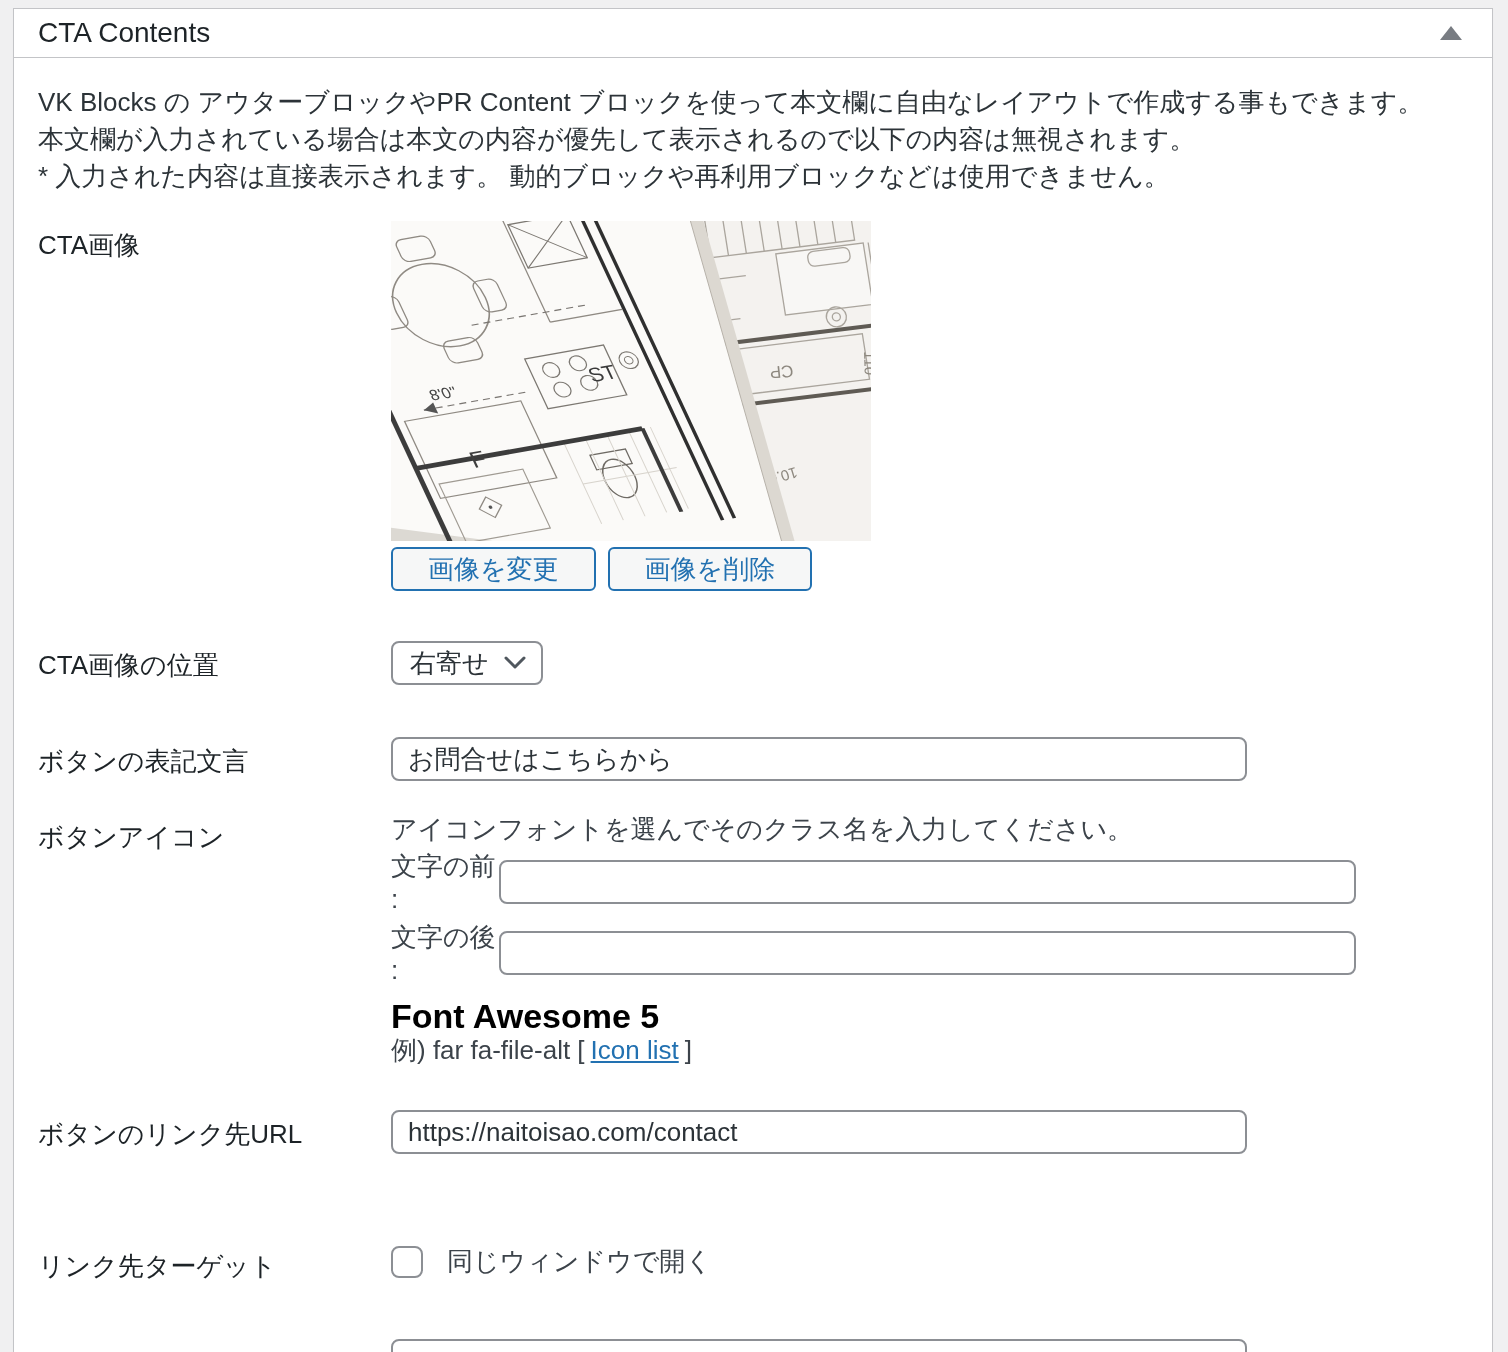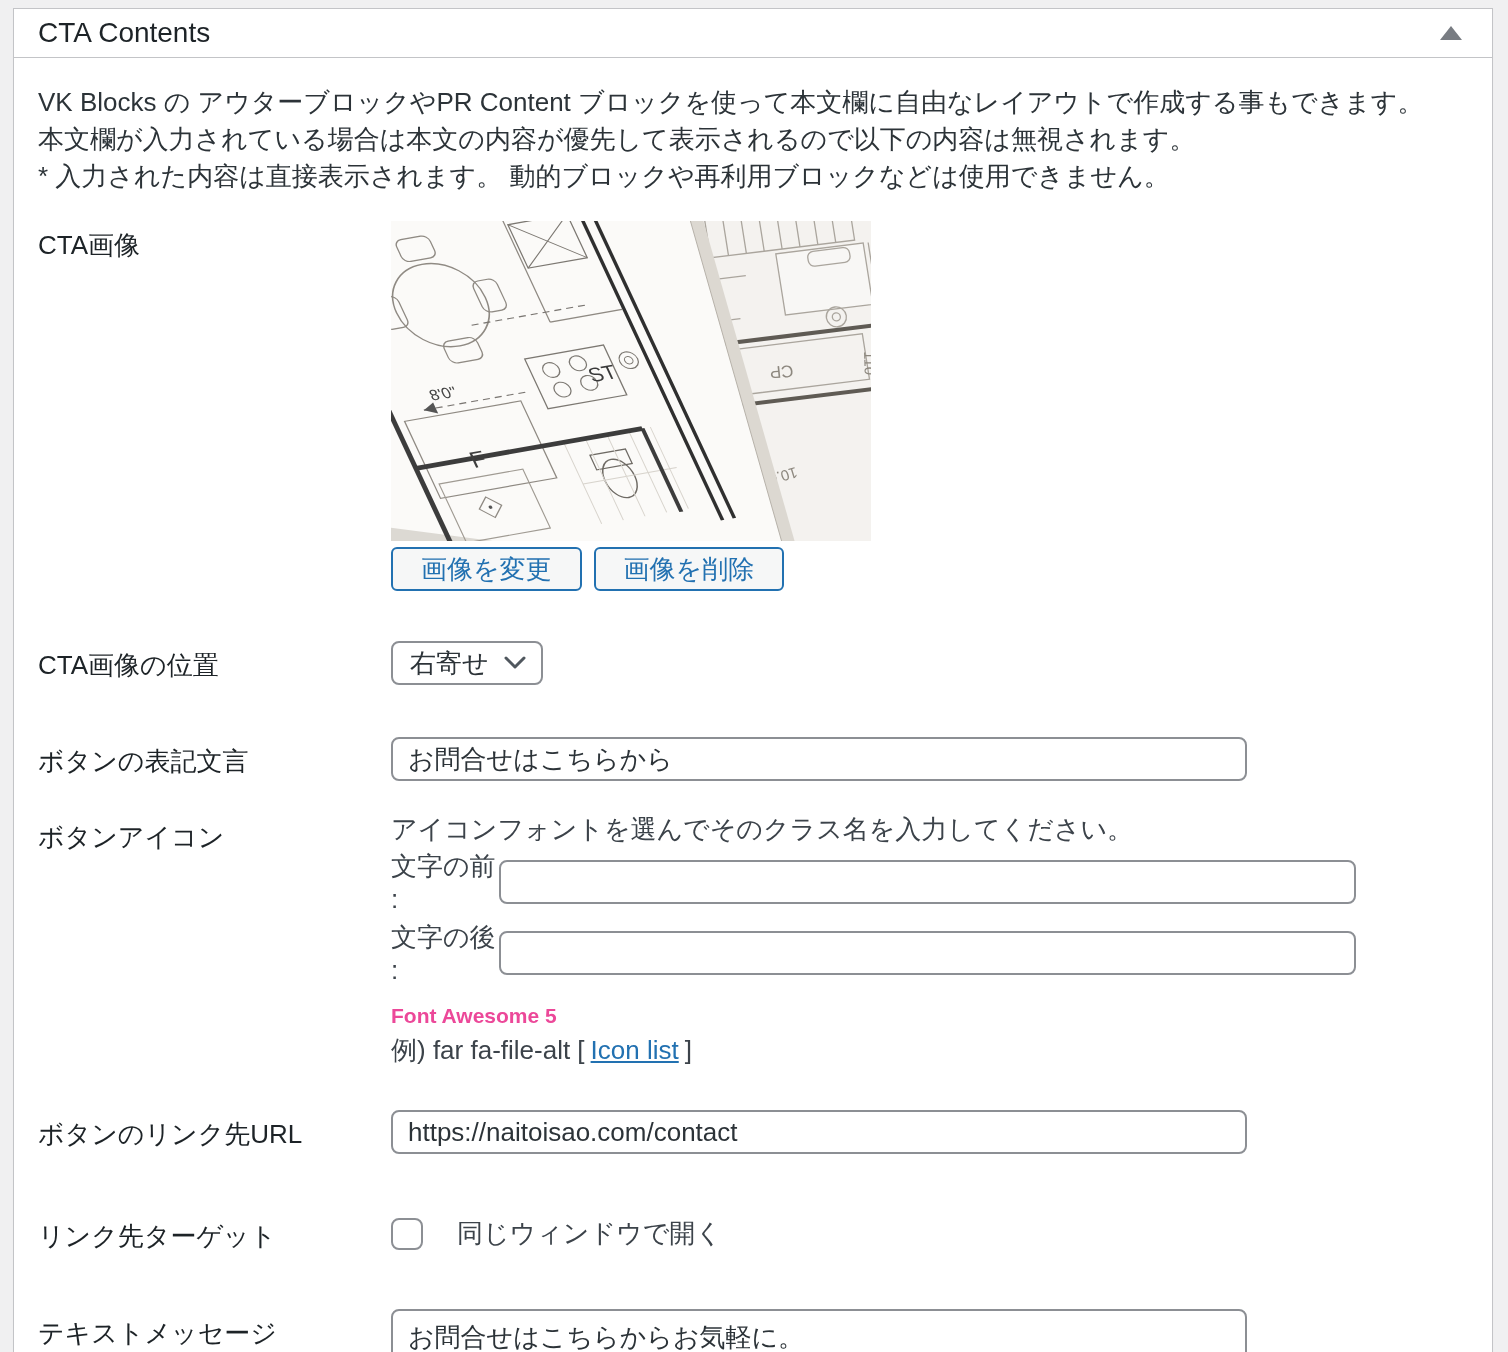--- a/index.html
+++ b/index.html
@@ -30,50 +30,50 @@
   .row{display:flex;}
   .row-label{
     flex:0 0 353px;font-size:26px;font-weight:400;color:#1d2327;
     padding-top:8px;line-height:1.3;
   }
   .row-image{margin-top:26px;}
   .row-pos{margin-top:50px;}
   .row-btext{margin-top:52px;}
   .row-icon{margin-top:32px;}
   .row-url{margin-top:46px;}
-  .row-target{margin-top:58px;align-items:center;}
+  .row-target{margin-top:88px;}
   .row-msg{margin-top:55px;}
 
   .cta-image{width:480px;height:320px;display:block;background:#f1efeb;}
   .img-buttons{margin-top:6px;display:flex;gap:12px;}
   .btn-secondary{
     display:inline-flex;align-items:center;justify-content:center;
-    height:44px;padding:0 28px;font-size:26px;font-family:inherit;
+    height:44px;padding:0 35px;font-size:26px;font-family:inherit;
     color:#2271b1;background:#f6f7f7;border:2px solid #2271b1;border-radius:6px;
     cursor:pointer;line-height:1;
   }
   .select-box{
     display:inline-flex;align-items:center;height:44px;box-sizing:border-box;
     padding:0 15px 0 17px;border:2px solid #8c8f94;border-radius:8px;
     font-size:26px;color:#2c3338;background:#fff;cursor:pointer;
   }
   .select-box .chev{margin-left:15px;display:block;}
   .text-input{
     box-sizing:border-box;width:856px;height:44px;
     border:2px solid #8c8f94;border-radius:8px;background:#fff;
     padding:0 15px;font-size:26px;color:#2c3338;font-family:inherit;outline:none;
   }
   .icon-instruction{font-size:26px;color:#3c434a;line-height:28px;margin:2px 0 6px;}
   .icon-field{display:flex;align-items:center;margin-top:5px;}
   .icon-field-label{flex:0 0 108px;font-size:26px;color:#3c434a;}
   .icon-input{width:857px;}
-  .fa-heading{font-size:21px;font-weight:700;color:#ec4899;line-height:28px;margin-top:16px;}
+  .fa-heading{font-size:34px;font-weight:700;color:#000000;line-height:28px;margin-top:16px;}
   .fa-example{font-size:26px;color:#3c434a;line-height:28px;margin-top:6px;}
   .fa-example a{color:#2271b1;text-decoration:underline;margin:0 6px;}
-  .checkbox-wrap{display:flex;align-items:center;gap:34px;padding-top:2px;}
+  .checkbox-wrap{display:flex;align-items:center;gap:24px;padding-top:2px;}
   .checkbox{
     width:28px;height:28px;border:2px solid #8c8f94;border-radius:8px;
     background:#fff;display:inline-block;cursor:pointer;
   }
   .checkbox-label{font-size:26px;color:#3c434a;}
   .textarea{
     box-sizing:border-box;width:856px;height:170px;
     border:2px solid #8c8f94;border-radius:8px;background:#fff;
     padding:9px 15px;font-size:26px;line-height:34px;color:#2c3338;
     font-family:inherit;outline:none;resize:vertical;

